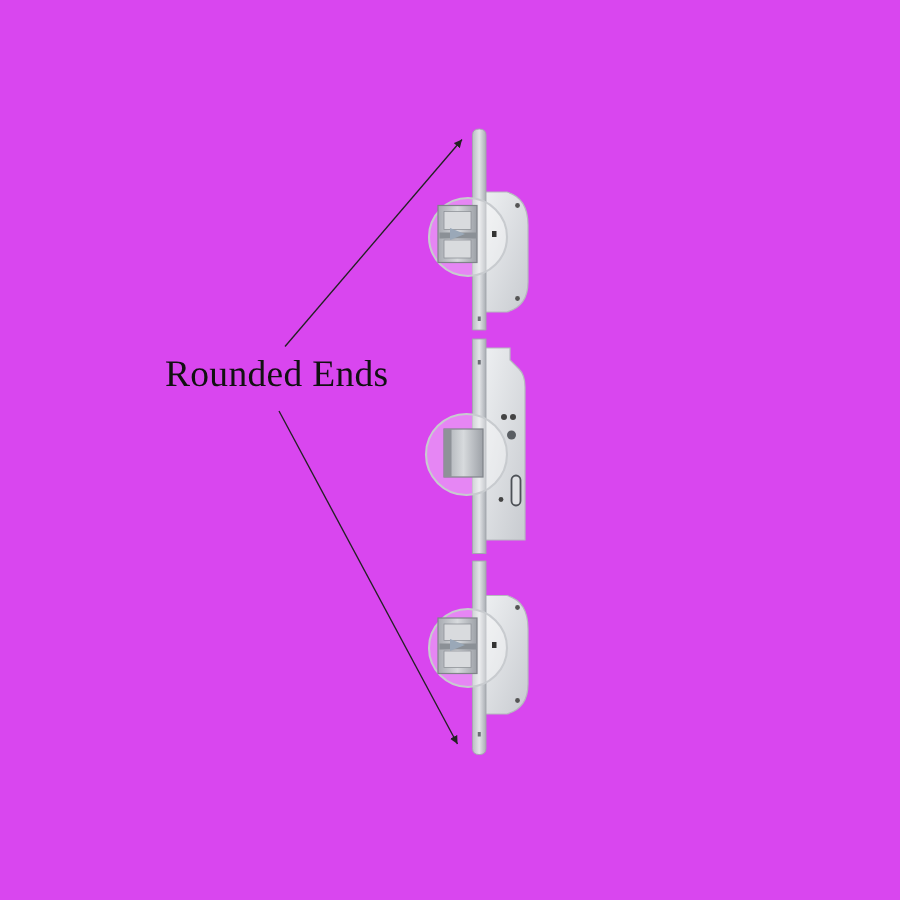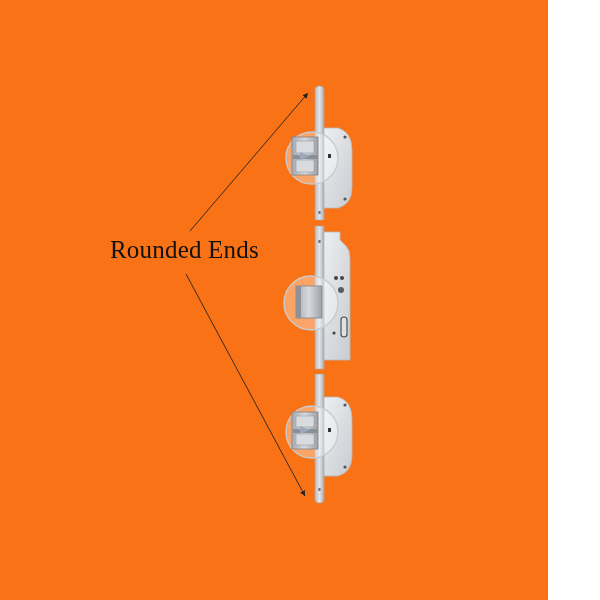--- a/index.html
+++ b/index.html
@@ -1,16 +1,16 @@
 <!DOCTYPE html>
 <html><head>
   <meta charset="utf-8">
   <style>
     html, body { margin: 0; padding: 0; background: #ffffff; }
-    #canvas { position: relative; width: 548px; height: 600px; background: #f97316; overflow: hidden; }
+    #canvas { position: relative; width: 600px; height: 600px; background: #d946ef; overflow: hidden; }
     .label {
       position: absolute; left: 110px; top: 236px;
       font-family: "Liberation Serif", "DejaVu Serif", serif;
       font-size: 25px; color: #111111; white-space: nowrap; letter-spacing: 0.2px;
     }
     svg { position: absolute; left: 0; top: 0; }
   </style>
 </head>
 <body>
 

